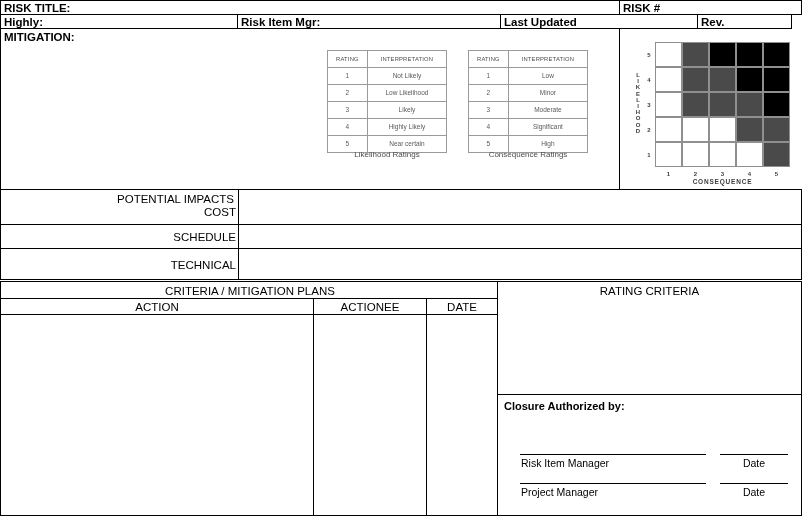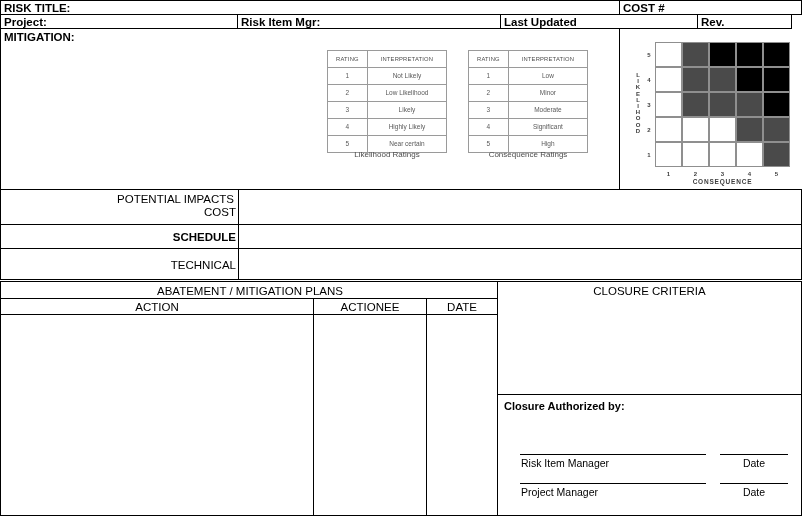--- a/index.html
+++ b/index.html
@@ -107,25 +107,25 @@
 </style>
 </head>
 <body>
 
 <div id="sheet">
 
   <div class="cell" style="left:0px;top:0px;width:620px;height:15px;">
     <span class="lbl hdr-lbl" style="left:3px;top:2px;">RISK TITLE:</span>
   </div>
   <div class="cell" style="left:619px;top:0px;width:183px;height:15px;">
-    <span class="lbl hdr-lbl" style="left:3px;top:2px;">COST #</span>
+    <span class="lbl hdr-lbl" style="left:3px;top:2px;">RISK #</span>
   </div>
 
   <div class="cell" style="left:0px;top:14px;width:238px;height:15px;">
-    <span class="lbl hdr-lbl" style="left:3px;top:2px;">Project:</span>
+    <span class="lbl hdr-lbl" style="left:3px;top:2px;">Highly:</span>
   </div>
   <div class="cell" style="left:237px;top:14px;width:264px;height:15px;">
     <span class="lbl hdr-lbl" style="left:3px;top:2px;">Risk Item Mgr:</span>
   </div>
   <div class="cell" style="left:500px;top:14px;width:198px;height:15px;">
     <span class="lbl hdr-lbl" style="left:3px;top:2px;">Last Updated</span>
   </div>
   <div class="cell" style="left:697px;top:14px;width:95px;height:15px;">
     <span class="lbl hdr-lbl" style="left:3px;top:2px;">Rev.</span>
   </div>
@@ -243,49 +243,49 @@
     <div class="mx-axis-x" style="left:32px;top:146px;width:135px;">CONSEQUENCE</div>
   </div>
 
   <div class="cell" style="left:0px;top:189px;width:239px;height:36px;">
     <span class="imp-lbl" style="right:4px;top:3px;">POTENTIAL IMPACTS</span>
     <span class="imp-lbl" style="right:2px;top:16px;">COST</span>
   </div>
   <div class="cell" style="left:238px;top:189px;width:564px;height:36px;"></div>
 
   <div class="cell" style="left:0px;top:224px;width:239px;height:25px;">
-    <span class="imp-lbl" style="right:2px;top:6px;font-weight:bold;">SCHEDULE</span>
+    <span class="imp-lbl" style="right:2px;top:6px;">SCHEDULE</span>
   </div>
   <div class="cell" style="left:238px;top:224px;width:564px;height:25px;"></div>
 
   <div class="cell" style="left:0px;top:248px;width:239px;height:32px;padding-left:28px;">
     <span class="imp-lbl" style="right:2px;top:10px;">TECHNICAL</span>
   </div>
   <div class="cell" style="left:238px;top:248px;width:564px;height:32px;"></div>
 
   <div class="cell" style="left:0px;top:281px;width:498px;height:18px;">
-    <span class="sect-title" style="left:0px;top:3px;width:498px;">ABATEMENT / MITIGATION PLANS</span>
+    <span class="sect-title" style="left:0px;top:3px;width:498px;">CRITERIA / MITIGATION PLANS</span>
   </div>
 
   <div class="cell" style="left:0px;top:298px;width:314px;height:17px;">
     <span class="sect-title" style="left:0px;top:2px;width:312px;">ACTION</span>
   </div>
   <div class="cell" style="left:313px;top:298px;width:114px;height:17px;">
     <span class="sect-title" style="left:0px;top:2px;width:112px;">ACTIONEE</span>
   </div>
   <div class="cell" style="left:426px;top:298px;width:72px;height:17px;">
     <span class="sect-title" style="left:0px;top:2px;width:70px;">DATE</span>
   </div>
 
   <div class="cell" style="left:0px;top:314px;width:314px;height:202px;"></div>
   <div class="cell" style="left:313px;top:314px;width:114px;height:202px;"></div>
   <div class="cell" style="left:426px;top:314px;width:72px;height:202px;"></div>
 
   <div class="cell" style="left:497px;top:281px;width:305px;height:114px;">
-    <span class="sect-title" style="left:0px;top:3px;width:303px;">CLOSURE CRITERIA</span>
+    <span class="sect-title" style="left:0px;top:3px;width:303px;">RATING CRITERIA</span>
     <span style="position:absolute;left:4px;top:22px;font-size:11px;"></span>
   </div>
 
   <div class="cell" style="left:497px;top:394px;width:305px;height:122px;">
     <span class="lbl bold-lbl" style="left:6px;top:6px;">Closure Authorized by:</span>
 
     <div class="sig-line" style="left:22px;top:59px;width:186px;"></div>
     <div class="sig-line" style="left:222px;top:59px;width:68px;"></div>
     <span class="sig-lbl" style="left:23px;top:62px;">Risk Item Manager</span>
     <span class="sig-date" style="left:222px;top:62px;width:68px;">Date</span>

